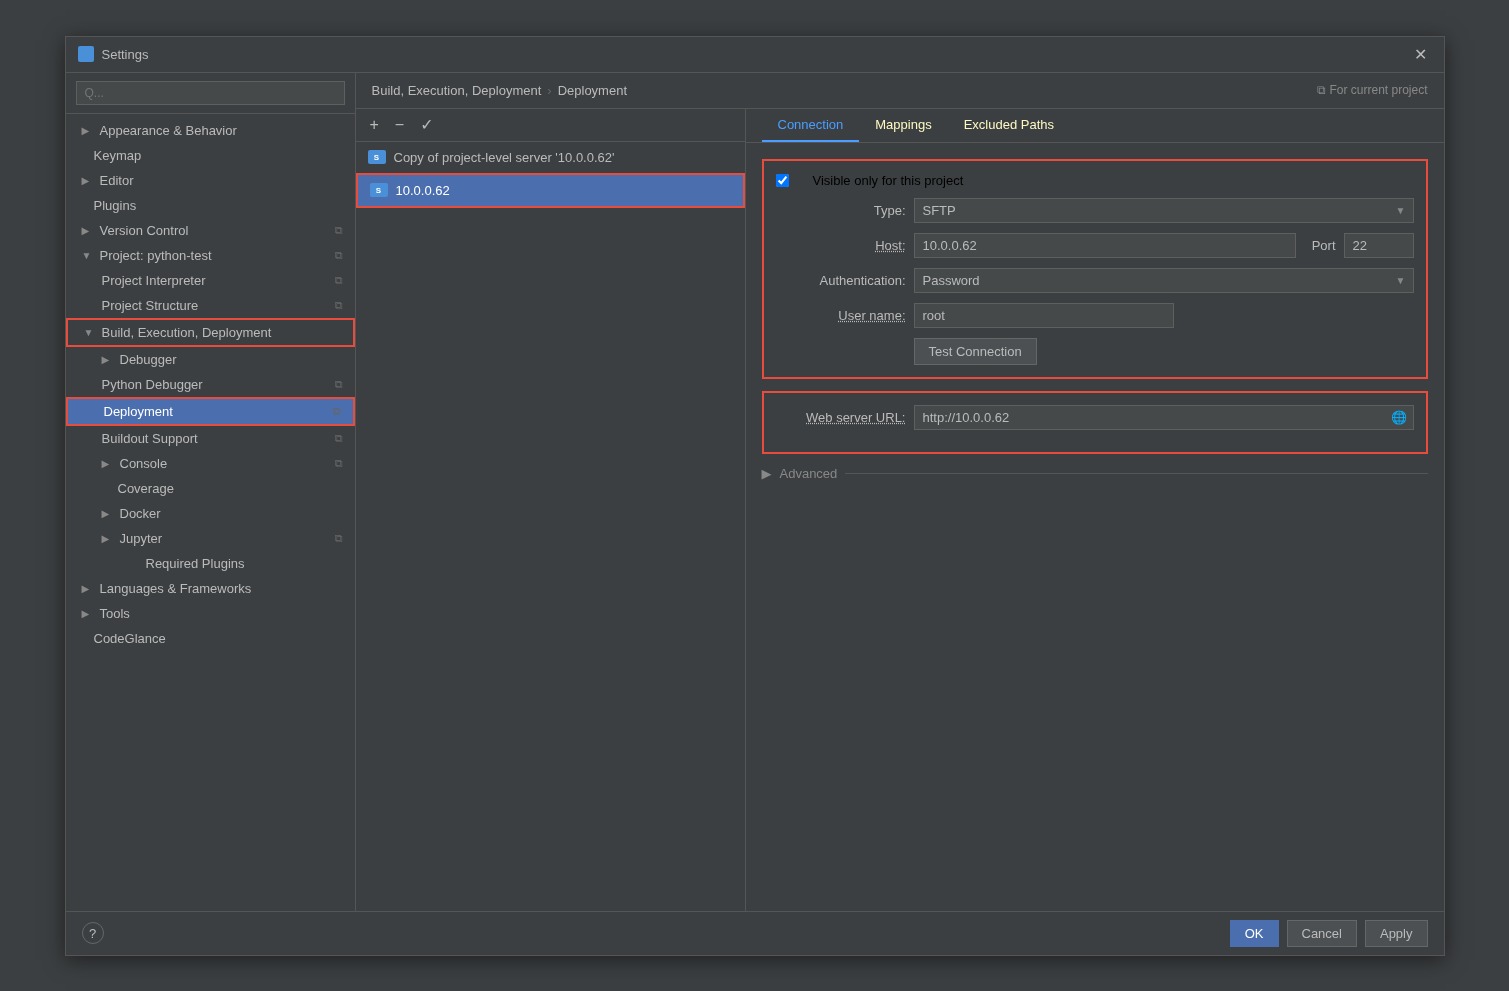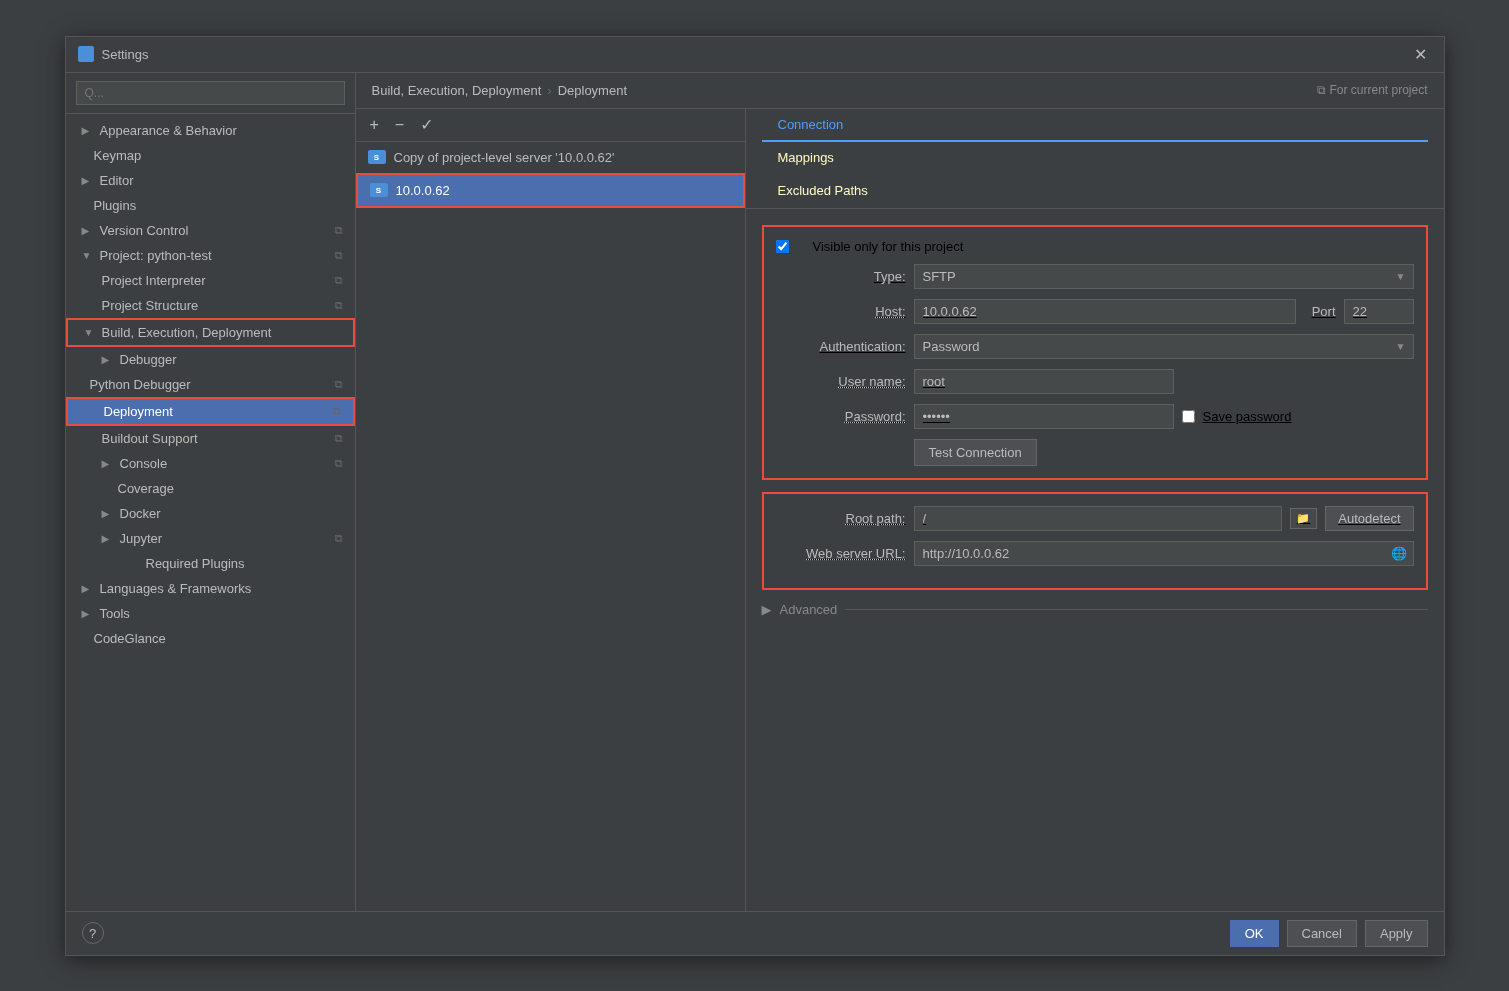--- a/index.html
+++ b/index.html
@@ -224,21 +224,20 @@
       display: flex;
       flex-direction: column;
       overflow: hidden;
     }
     
     .tabs {
       display: flex;
       border-bottom: 1px solid #555;
       padding: 0 16px;
       flex-shrink: 0;
-      flex-direction: column;
     }
     
     .tab {
       padding: 8px 16px;
       color: #fef9c3;
       cursor: pointer;
       border-bottom: 2px solid transparent;
       font-size: 13px;
     }
     
@@ -263,21 +262,20 @@
     .red-box-2 {
       border: 2px solid #e74c3c;
       padding: 12px;
     }
     
     .form-row {
       display: flex;
       align-items: center;
       margin-bottom: 10px;
       gap: 8px;
-      text-decoration: underline;
     }
     
     .form-label {
       color: #bbb;
       min-width: 130px;
       text-align: right;
       flex-shrink: 0;
     }
     
     .form-label.underline {
@@ -535,21 +533,21 @@
         <div class="nav-item sidebar-section-highlight">
           <span class="arrow">▼</span>
           <span>Build, Execution, Deployment</span>
         </div>
 
         <div class="nav-item" style="padding-left: 36px;">
           <span class="arrow">▶</span>
           <span>Debugger</span>
         </div>
 
-        <div class="nav-item" style="padding-left: 24px; gap: 24px;">
+        <div class="nav-item" style="padding-left: 36px; gap: 24px;">
           <span>Python Debugger</span>
           <span class="copy-icon">⧉</span>
         </div>
 
         <div class="nav-item selected nav-item-highlight-box" style="padding-left: 36px;">
           <span>Deployment</span>
           <span class="copy-icon">⧉</span>
         </div>
 
         <div class="nav-item" style="padding-left: 36px;">
@@ -675,43 +673,29 @@
                     <option>Password</option>
                   </select>
                 </div>
               </div>
 
               <div class="form-row">
                 <span class="form-label underline">User name:</span>
                 <input class="form-input" type="text" value="root" style="max-width: 260px;">
               </div>
 
-              <div class="form-row">
-                <span class="form-label underline">Password:</span>
-                <input class="form-input" type="password" value="123456" style="max-width: 260px;">
-                <div class="save-password-row">
-                  <input type="checkbox" style="">
-                  <span>Save password</span>
-                </div>
-              </div>
 
               <div class="test-connection-row">
                 <button class="btn">Test Connection</button>
               </div>
 
             </div>
 
             <div class="red-box-2">
 
-              <div class="form-row">
-                <span class="form-label underline">Root path:</span>
-                <input class="form-input" type="text" value="/" style="">
-                <button class="browse-icon">📁</button>
-                <button class="autodetect-btn">Autodetect</button>
-              </div>
 
               <div class="form-row">
                 <span class="form-label underline">Web server URL:</span>
                 <div class="web-url-input-wrapper">
                   <input class="form-input" type="text" value="http://10.0.0.62" style="width: 100%;">
                   <span class="web-icon">🌐</span>
                 </div>
               </div>
 
             </div>

